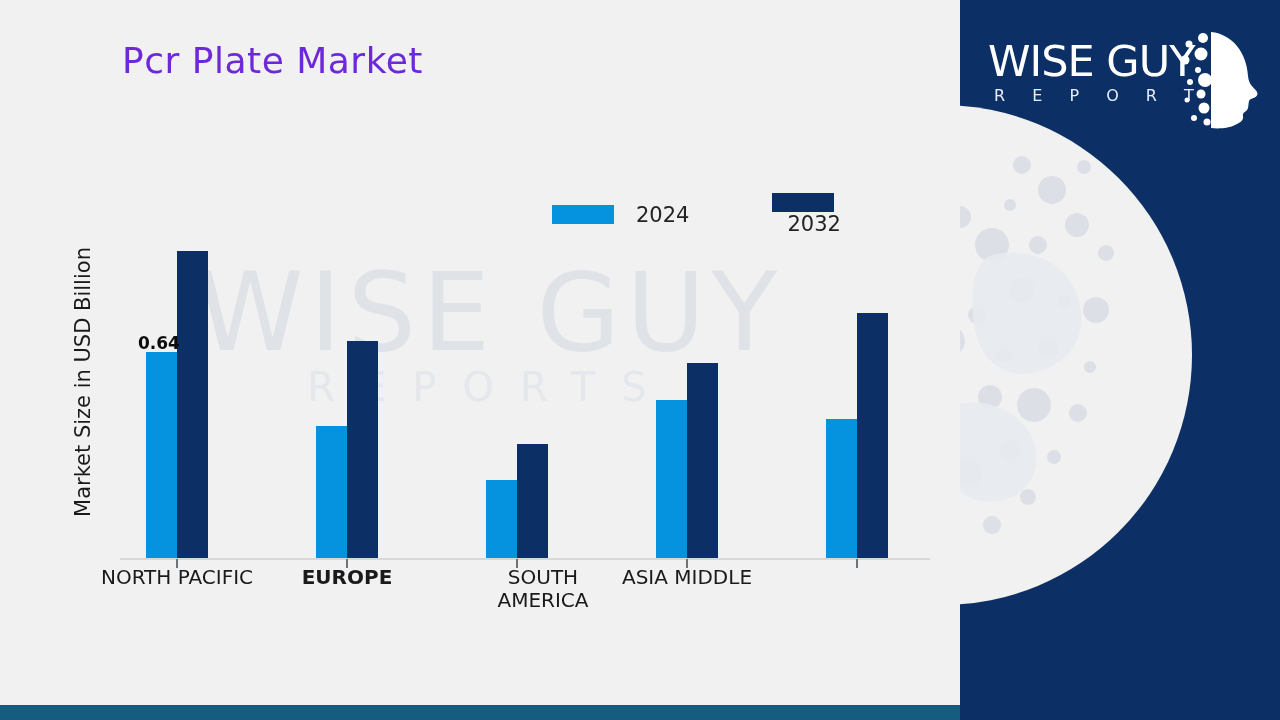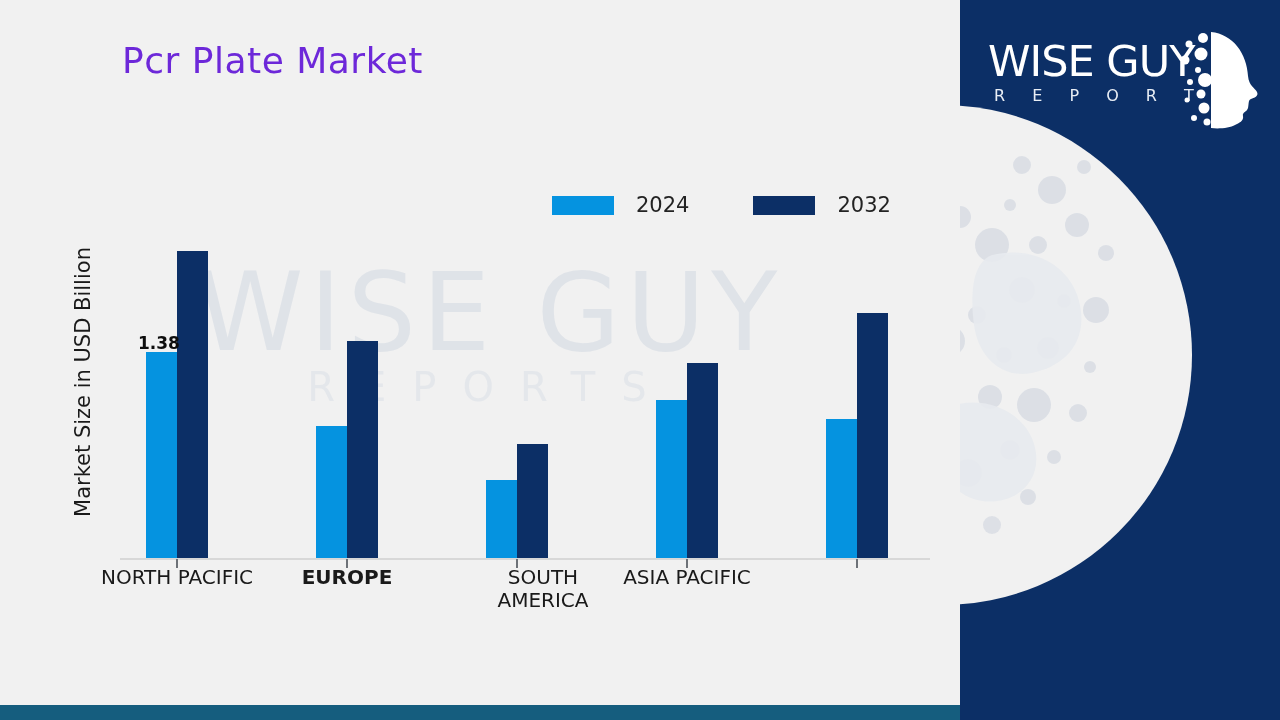--- a/index.html
+++ b/index.html
@@ -19,23 +19,23 @@
      display:flex;flex-direction:column;align-items:center;justify-content:center;
      pointer-events:none;user-select:none;}
   .wm-main{font-size:108px;letter-spacing:6px;color:#dfe3e8;line-height:1;font-weight:400;white-space:nowrap;}
   .wm-sub{font-size:40px;letter-spacing:26px;color:#e4e7eb;line-height:1;white-space:nowrap;}
 
   
   .title{position:absolute;left:122px;top:40px;font-size:36px;color:#6d28d9;
      letter-spacing:.5px;white-space:nowrap;}
 
   
-  .legend{position:absolute;left:552px;top:193px;display:flex;align-items:center;gap:4px;}
+  .legend{position:absolute;left:552px;top:193px;display:flex;align-items:center;gap:16px;}
   .legend-item{display:flex;align-items:center;}
-  .legend-item + .legend-item{margin-left:60px;}
+  .legend-item + .legend-item{margin-left:60px;flex-direction:column;}
   .legend-swatch{width:62px;height:19px;display:block;}
   .legend-label{font-size:21px;color:#232323;margin-left:22px;white-space:nowrap;}
 
   
   .ylabel{position:absolute;left:-107px;top:370px;width:380px;
      transform:rotate(-90deg);transform-origin:center center;
      text-align:center;font-size:21px;color:#1a1a1a;white-space:nowrap;}
 
   
   .plot{position:absolute;left:0;top:0;width:960px;height:720px;}
@@ -90,38 +90,38 @@
     </div>
   </div>
 
   <div class="ylabel">Market Size in USD Billion</div>
 
   <div class="plot">
     <div class="baseline"></div>
 
     <div class="bar" style="left:146px;height:206px;background:#0593e0"></div>
     <div class="bar" style="left:177px;height:307px;background:#0c2f66"></div>
-    <div class="bar-value" style="left:138px;top:333px;">1.38</div>
+    <div class="bar-value" style="left:138px;top:333px;">0.64</div>
     <div class="tick" style="left:176px;"></div>
     <div class="cat-label" style="left:97px;">NORTH PACIFIC</div>
 
     <div class="bar" style="left:316px;height:132px;background:#0593e0"></div>
     <div class="bar" style="left:347px;height:217px;background:#0c2f66"></div>
     <div class="tick" style="left:346px;"></div>
     <div class="cat-label" style="left:267px;font-weight:bold;">EUROPE</div>
 
     <div class="bar" style="left:486px;height:78px;background:#0593e0"></div>
     <div class="bar" style="left:517px;height:114px;background:#0c2f66"></div>
     <div class="tick" style="left:516px;"></div>
     <div class="cat-label" style="left:463px;">SOUTH AMERICA</div>
 
     <div class="bar" style="left:656px;height:158px;background:#0593e0"></div>
     <div class="bar" style="left:687px;height:195px;background:#0c2f66"></div>
     <div class="tick" style="left:686px;"></div>
-    <div class="cat-label" style="left:607px;">ASIA PACIFIC</div>
+    <div class="cat-label" style="left:607px;">ASIA MIDDLE</div>
 
     <div class="bar" style="left:826px;height:139px;background:#0593e0"></div>
     <div class="bar" style="left:857px;height:245px;background:#0c2f66"></div>
     <div class="tick" style="left:856px;"></div>
   </div>
 
   <div class="navy-panel">
     <svg class="head-silhouette" viewBox="0 0 230 420" preserveAspectRatio="none">
       <path d="M10 0 C 90 10, 150 80, 155 170 C 157 205, 175 215, 182 228 C 188 238, 175 244, 168 248
                C 160 252, 163 262, 160 272 C 157 282, 146 284, 148 294 C 150 306, 140 312, 133 318

